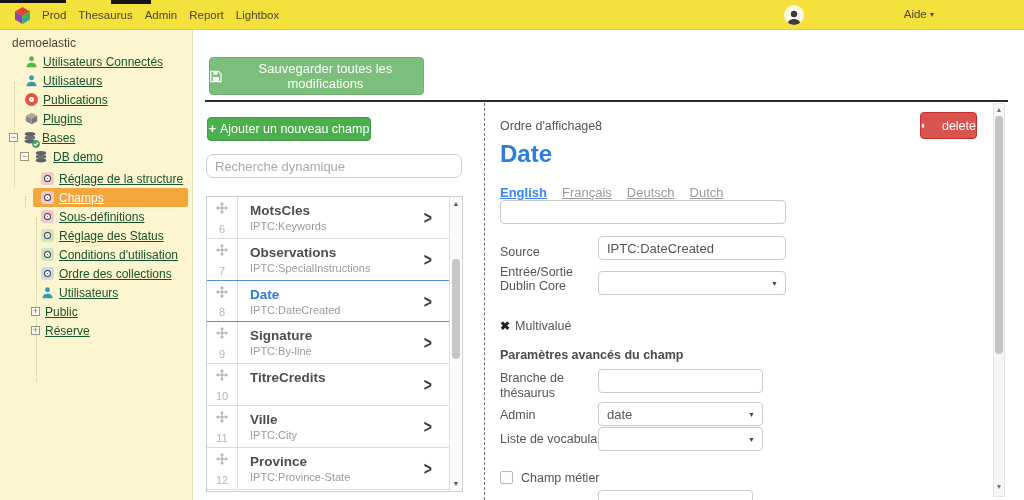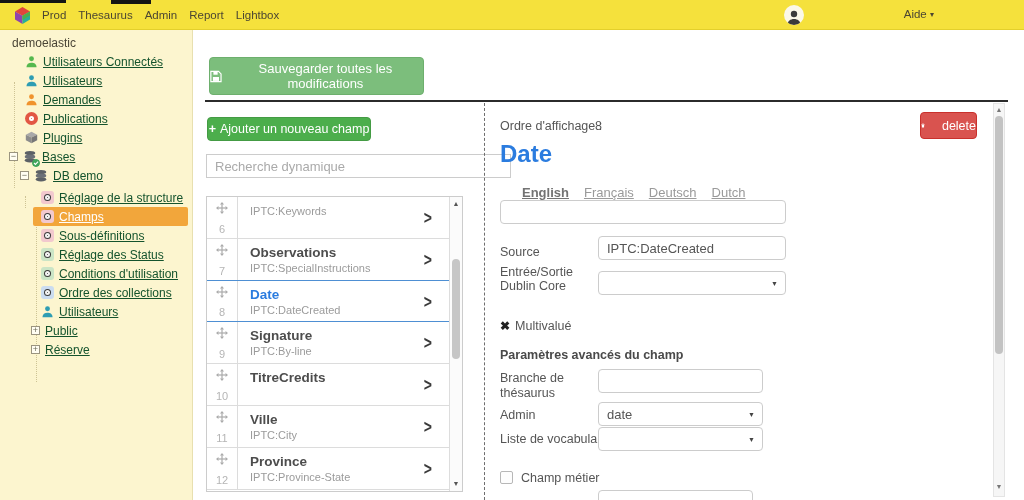--- a/index.html
+++ b/index.html
@@ -58,22 +58,22 @@
   
   .main { position:absolute; left:193px; top:30px; width:831px; height:470px; background:#fff; overflow:hidden; }
   .btn { display:inline-flex; align-items:center; gap:6px; color:#fff; border-radius:4px;
          font-family:"Liberation Sans",sans-serif; cursor:pointer; }
   .btn-save { position:absolute; left:16px; top:27px; width:215px; height:38px; justify-content:center;
               background:#7CBE7C; border:1px solid #6DAF6D; font-size:13px; }
   .btn-add  { position:absolute; left:14px; top:87px; width:164px; height:24px; justify-content:center;
               background:#4CAE4C; border:1px solid #449B44; font-size:12.5px; }
   .btn-add .plus { font-weight:bold; margin-right:-2px; }
   .hrline { position:absolute; left:12px; top:70px; width:803px; height:2px; background:#2b2b2b; }
-  .search { position:absolute; left:13px; top:124px; width:305px; height:24px; border:1px solid #ccc;
-            border-radius:0; padding:4px 8px; font-size:13px; color:#555; font-family:"Liberation Sans",sans-serif; }
+  .search { position:absolute; left:13px; top:124px; width:256px; height:24px; border:1px solid #ccc;
+            border-radius:7px; padding:4px 8px; font-size:13px; color:#555; font-family:"Liberation Sans",sans-serif; }
   .search::placeholder { color:#aaa; }
 
   
   .flist { position:absolute; left:13px; top:166px; width:257px; height:296px; border:1px solid #ccc; background:#fff; }
   .frow { position:relative; height:42px; border-bottom:1px solid #dcdcdc; display:flex; }
   .frow:last-child { border-bottom:none; }
   .frow .gutter { width:31px; border-right:1px solid #dcdcdc; position:relative; flex:none; }
   .frow .handle { position:absolute; top:5px; left:9px; cursor:move; }
   .frow .num { position:absolute; bottom:3px; left:0; width:100%; text-align:center; font-size:11px; color:#b5b5b5; }
   .frow .cell { padding:6px 0 0 12px; flex:1; overflow:hidden; }
@@ -93,21 +93,21 @@
   .vdash { position:absolute; left:291px; top:73px; height:397px; border-left:1px dashed #6e6e6e; }
   .detail { position:absolute; left:0; top:0; width:100%; height:100%; font-size:12.5px; color:#555; }
   .lbl { position:absolute; left:307px; }
   .order-lbl { top:89px; }
   .order-val { position:absolute; left:402px; top:89px; color:#555; }
   .btn-del { position:absolute; left:727px; top:82px; width:57px; height:27px; justify-content:center; gap:17px;
              background:#D9534F; border:1px solid #C9302C; font-size:12.5px; }
   .dtitle { position:absolute; left:307px; top:110px; font-size:24px; font-weight:bold; color:#2B7CDF; }
   .tabs { position:absolute; left:307px; top:155px; display:flex; gap:15px; font-size:13px; }
   .tabs span { text-decoration:underline; color:#9a9a9a; cursor:pointer; }
-  .tabs .active { color:#737373; font-weight:bold;margin-left:22px; }
+  .tabs .active { color:#3b82f6; font-weight:bold; }
   .inp { position:absolute; height:24px; border:1px solid #ccc; border-radius:4px; padding:0 8px;
          font-size:13px; color:#555; font-family:"Liberation Sans",sans-serif; background:#fff; }
   .inp-name { left:307px; top:170px; width:286px; }
   .src-lbl { top:215px; }
   .inp-src { left:405px; top:206px; width:188px; }
   .dub-lbl { top:235px; width:100px; line-height:14px; }
   .sel-box { position:absolute; height:24px; border:1px solid #ccc; border-radius:4px; background:#fff;
              font-size:13px; color:#555; display:flex; align-items:center; padding:0 20px 0 8px; cursor:pointer; }
   .sel-dub { left:405px; top:241px; width:188px; }
   .sel-box .car { position:absolute; right:7px; top:8px; font-size:7px; color:#444; }
@@ -189,29 +189,20 @@
       <span class="ticon">
         <svg width="13" height="13" viewBox="0 0 16 16">
             <circle cx="8" cy="4.6" r="3" fill="#2E9DB3"></circle>
             <path d="M1.8 15c0-3.6 2.8-5.4 6.2-5.4s6.2 1.8 6.2 5.4z" fill="#2E9DB3"></path>
           </svg>
       </span>
         <a>Utilisateurs</a>
     </div>
     <div class="trow t-l1">
       <span class="ticon">
-        <svg width="13" height="13" viewBox="0 0 16 16">
-            <circle cx="8" cy="4.6" r="3" fill="#F0932D"></circle>
-            <path d="M1.8 15c0-3.6 2.8-5.4 6.2-5.4s6.2 1.8 6.2 5.4z" fill="#F0932D"></path>
-          </svg>
-      </span>
-        <a>Demandes</a>
-    </div>
-    <div class="trow t-l1">
-      <span class="ticon">
           <span class="pubicon">
             <i></i>
           </span>
         </span>
       <a>Publications</a>
     </div>
     <div class="trow t-l1">
       <span class="ticon">
         <svg width="13" height="13" viewBox="0 0 16 16">
             <polygon points="8,1 15,4.5 8,8 1,4.5" fill="#A9A9A9"></polygon>
@@ -340,20 +331,21 @@
       <div class="frow">
         <div class="gutter">
           <svg class="handle" width="12" height="12" viewBox="0 0 14 14" fill="#ABABAB">
             <path d="M7 0l2.4 2.9H4.6zM7 14l2.4-2.9H4.6zM0 7l2.9-2.4v4.8zM14 7l-2.9-2.4v4.8z"></path>
               <rect x="6.3" y="2.6" width="1.4" height="8.8"></rect>
               <rect x="2.6" y="6.3" width="8.8" height="1.4"></rect>
           </svg>
           <span class="num">6</span>
         </div>
         <div class="cell">
+          <div class="fname">MotsCles</div>
           <div class="fsrc">IPTC:Keywords</div>
         </div>
         <span class="chev">&gt;</span>
       </div>
 
       <div class="frow">
         <div class="gutter">
           <svg class="handle" width="12" height="12" viewBox="0 0 14 14" fill="#ABABAB">
             <path d="M7 0l2.4 2.9H4.6zM7 14l2.4-2.9H4.6zM0 7l2.9-2.4v4.8zM14 7l-2.9-2.4v4.8z"></path>
               <rect x="6.3" y="2.6" width="1.4" height="8.8"></rect>

